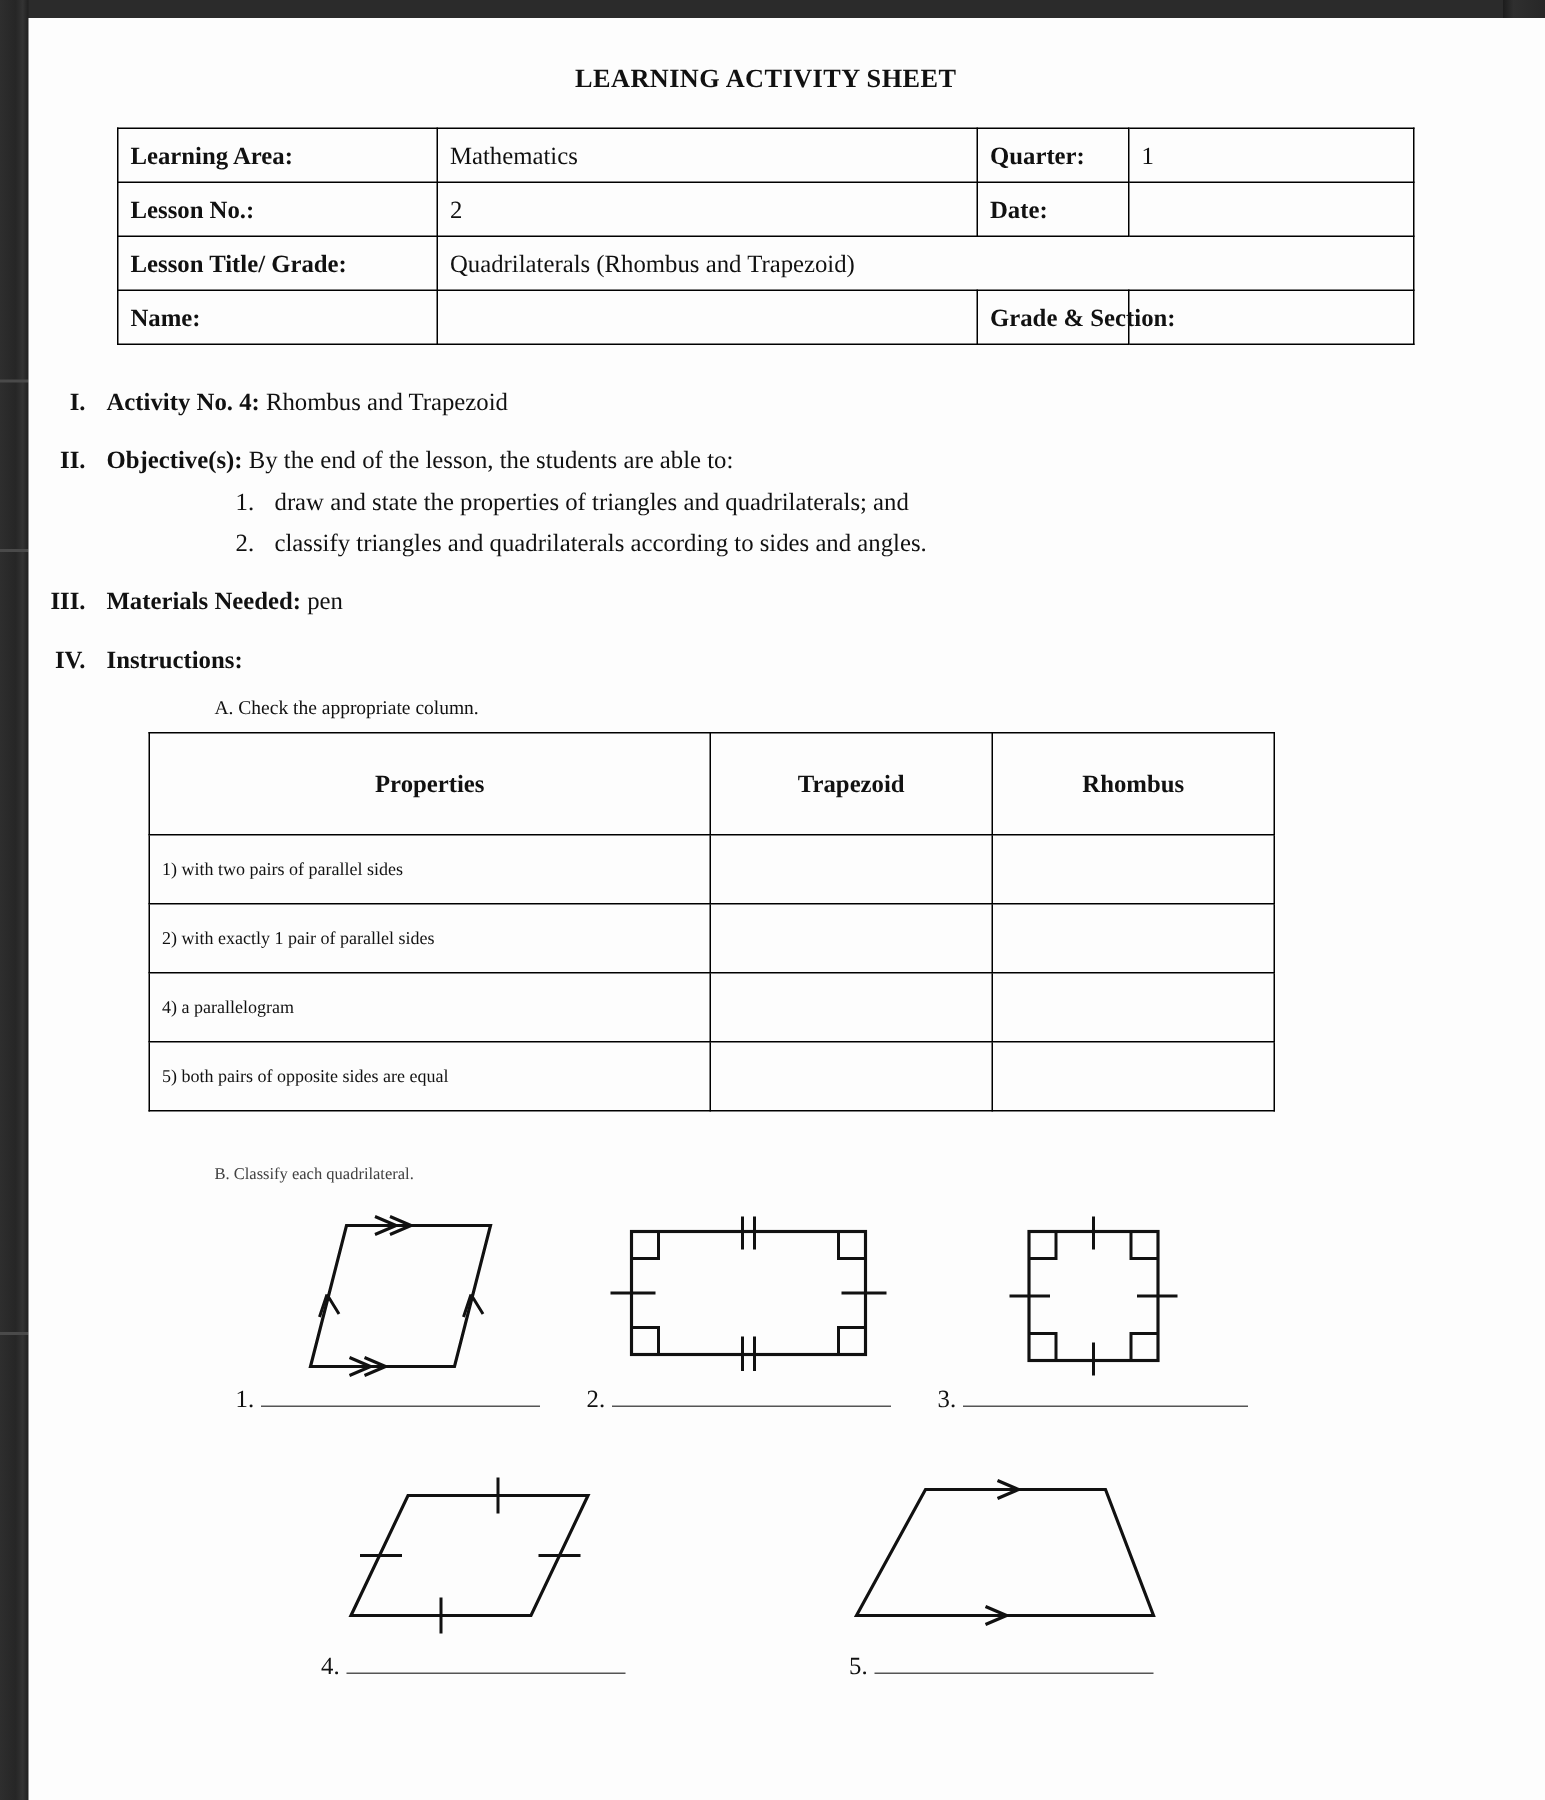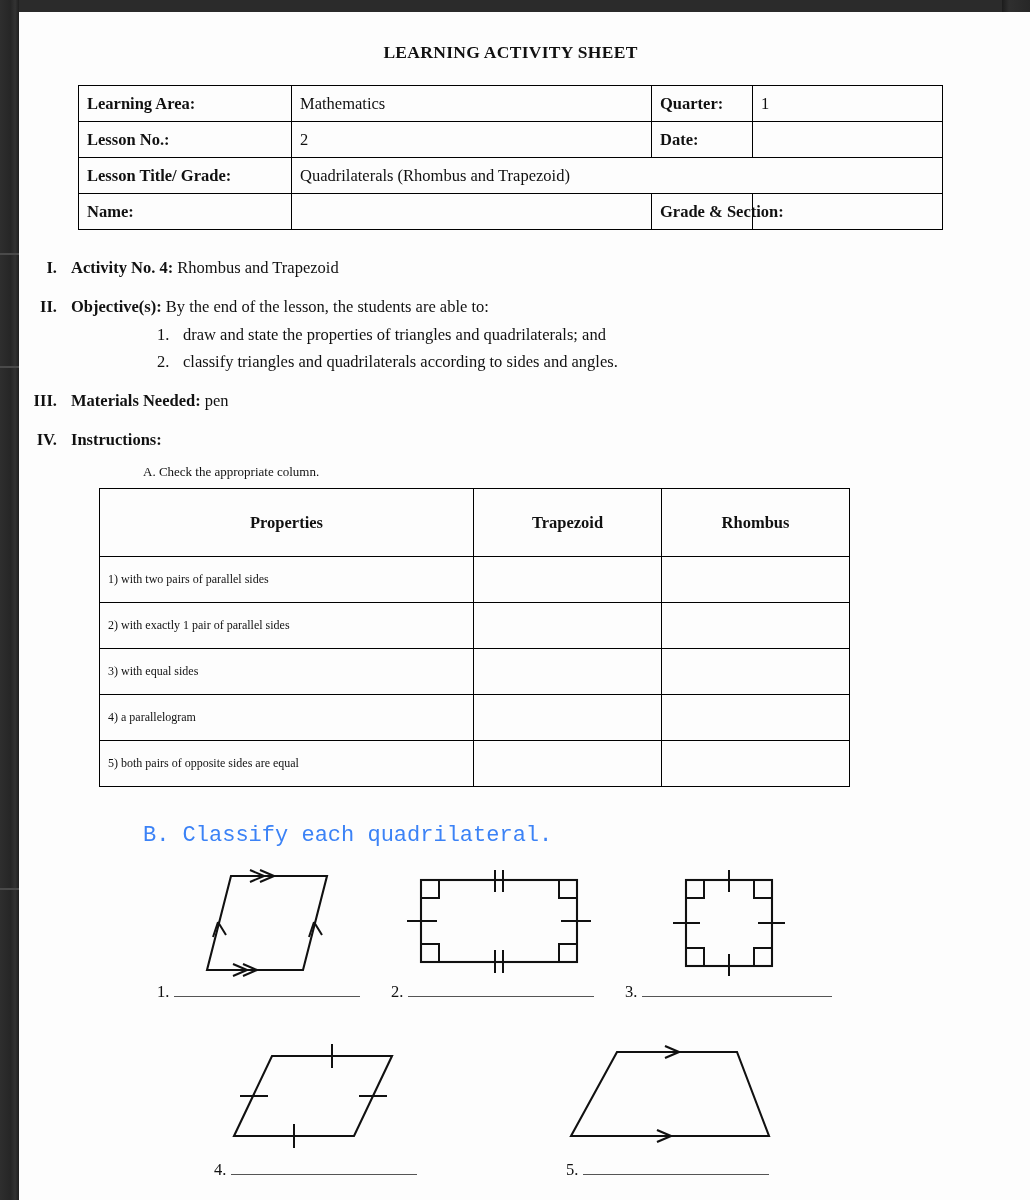--- a/index.html
+++ b/index.html
@@ -132,24 +132,23 @@
     padding-left: 8px;
     vertical-align: middle;
   }
   .prop-table tbody td.chk { }
   .col-prop { width: 374px; }
   .col-trap { width: 188px; }
   .col-rhom { width: 188px; }
 
   
   .partb-head {
-    font-size: 22px;
-    color: #3b82f6;
+    font-size: 11px;
+    color: #404040;
     margin: 36px 0 0 124px;
-    font-family: Liberation Mono, monospace;
   }
   .shape-row {
     position: relative;
     margin-top: 10px;
     height: 122px;
   }
   .shape-row svg { position: absolute; }
   .answers { position: relative; height: 34px; }
   .ans {
     position: absolute;
@@ -278,25 +277,20 @@
             <td class="pname">1) with two pairs of parallel sides</td>
             <td class="chk"></td>
             <td class="chk"></td>
           </tr>
           <tr>
             <td class="pname">2) with exactly 1 pair of parallel sides</td>
             <td class="chk"></td>
             <td class="chk"></td>
           </tr>
           <tr>
-            <td class="pname">3) with equal sides</td>
-            <td class="chk"></td>
-            <td class="chk"></td>
-          </tr>
-          <tr>
             <td class="pname">4) a parallelogram</td>
             <td class="chk"></td>
             <td class="chk"></td>
           </tr>
           <tr>
             <td class="pname">5) both pairs of opposite sides are equal</td>
             <td class="chk"></td>
             <td class="chk"></td>
           </tr>
         </tbody>

